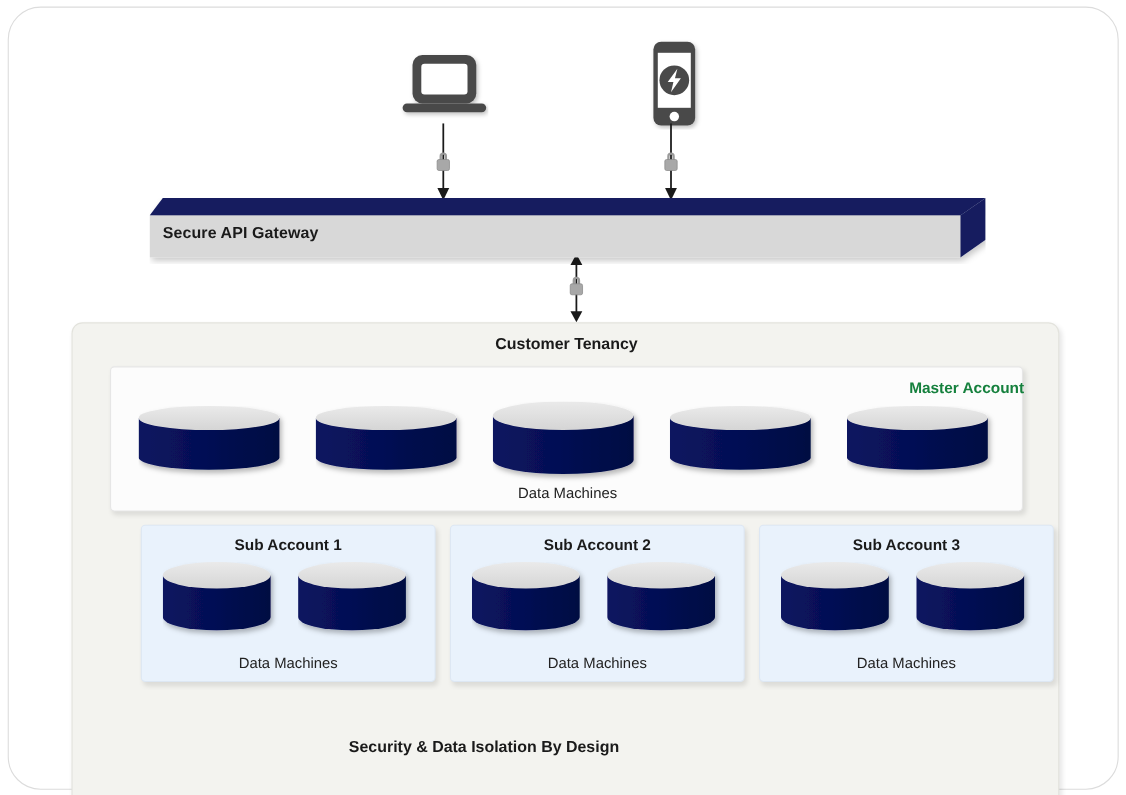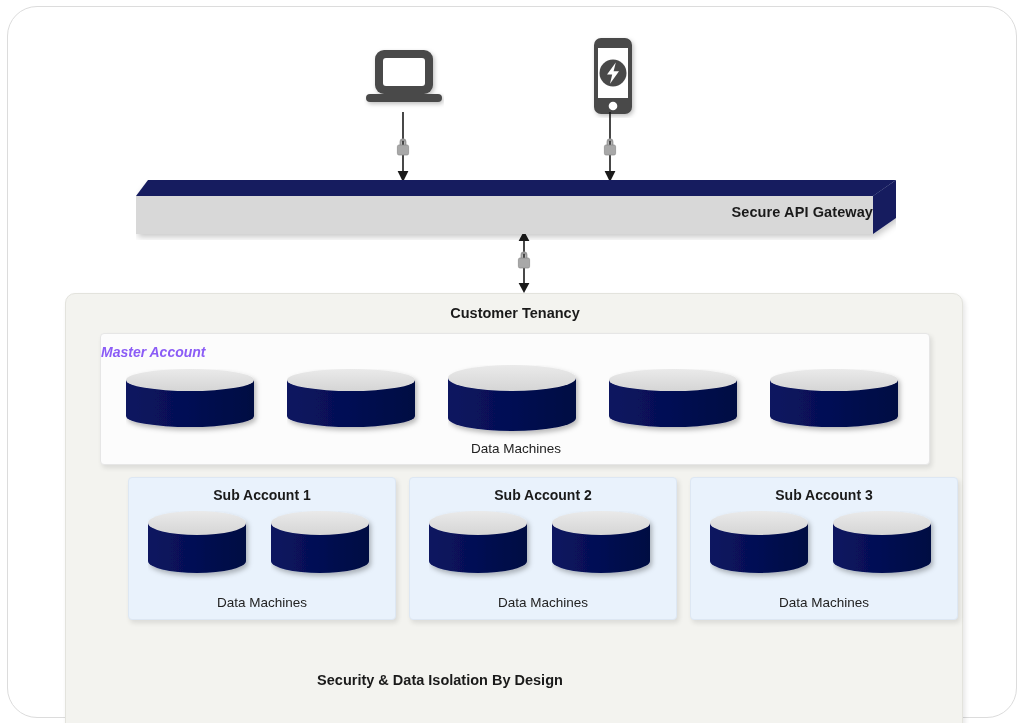--- a/index.html
+++ b/index.html
@@ -47,25 +47,26 @@
   .gateway-wrap {
     position: absolute;
     left: 136px; top: 180px;
     width: 760px; height: 60px;
   }
   .gateway-svg { position: absolute; left: 0; top: 0; }
   .gateway-label {
     position: absolute;
     left: 0; top: 24px;
     width: 737px;
-    text-align: right;
+    text-align: left;
     font-size: 14.5px;
     font-weight: bold;
     color: #1a1a1a;
     letter-spacing: .1px;
+    padding-left: 12px;
   }
 
   
   .tenancy {
     position: absolute;
     left: 65px; top: 293px;
     width: 898px; height: 446px;
     background: #f3f3ef;
     border: 1px solid #e3e3dd;
     border-radius: 10px;
@@ -88,25 +89,24 @@
     width: 830px; height: 132px;
     background: #fcfcfc;
     border: 1px solid #e6e6e6;
     border-radius: 4px;
     box-shadow: 2px 3px 5px rgba(0,0,0,.10);
   }
   .master-title {
     position: absolute;
     left: 0; top: 10px;
     width: 830px;
-    text-align: left;
+    text-align: right;
     font-size: 14px;
     font-weight: bold;
-    color: #8b5cf6;
-    font-style: italic;
+    color: #15803d;
   }
   .master-dbs {
     position: absolute;
     left: 0; top: 33px;
     width: 830px; height: 70px;
     display: flex;
     justify-content: space-evenly;
     align-items: center;
   }
   .master-caption {

